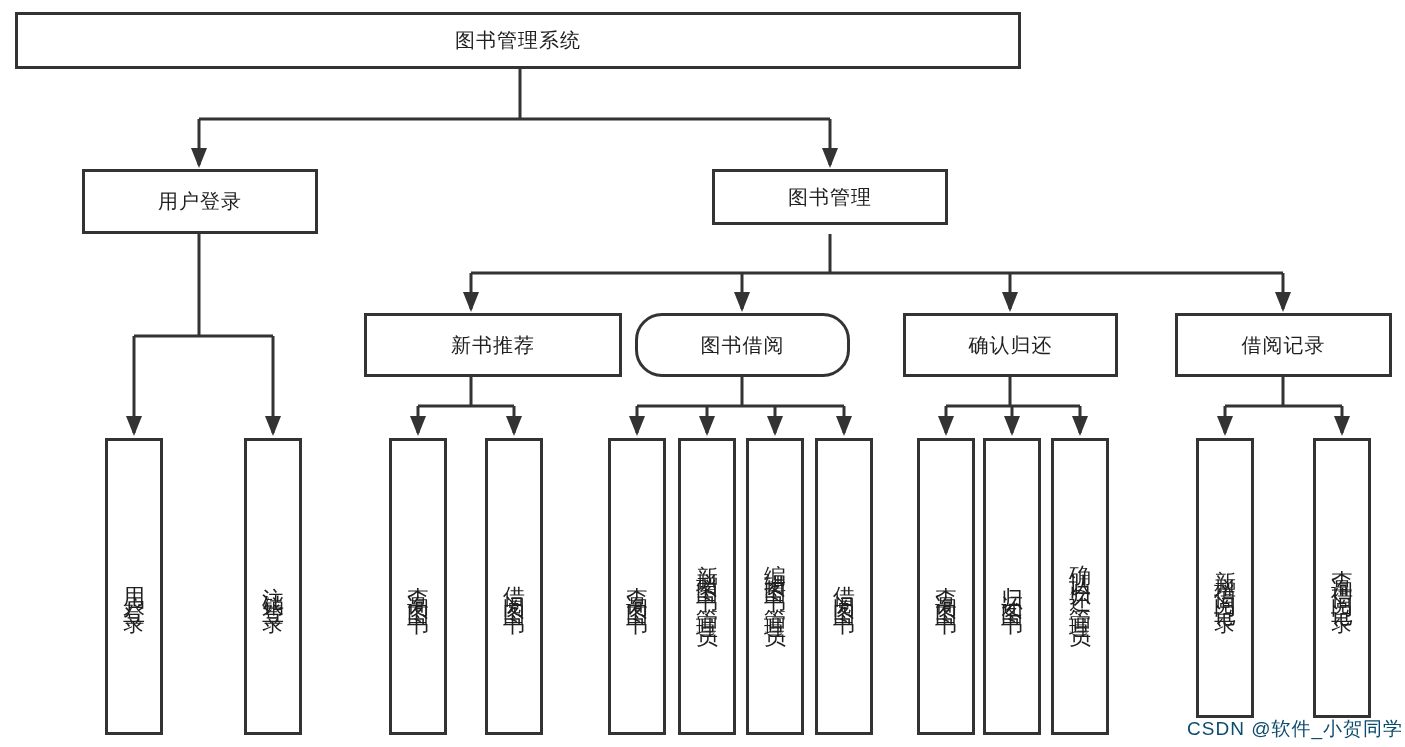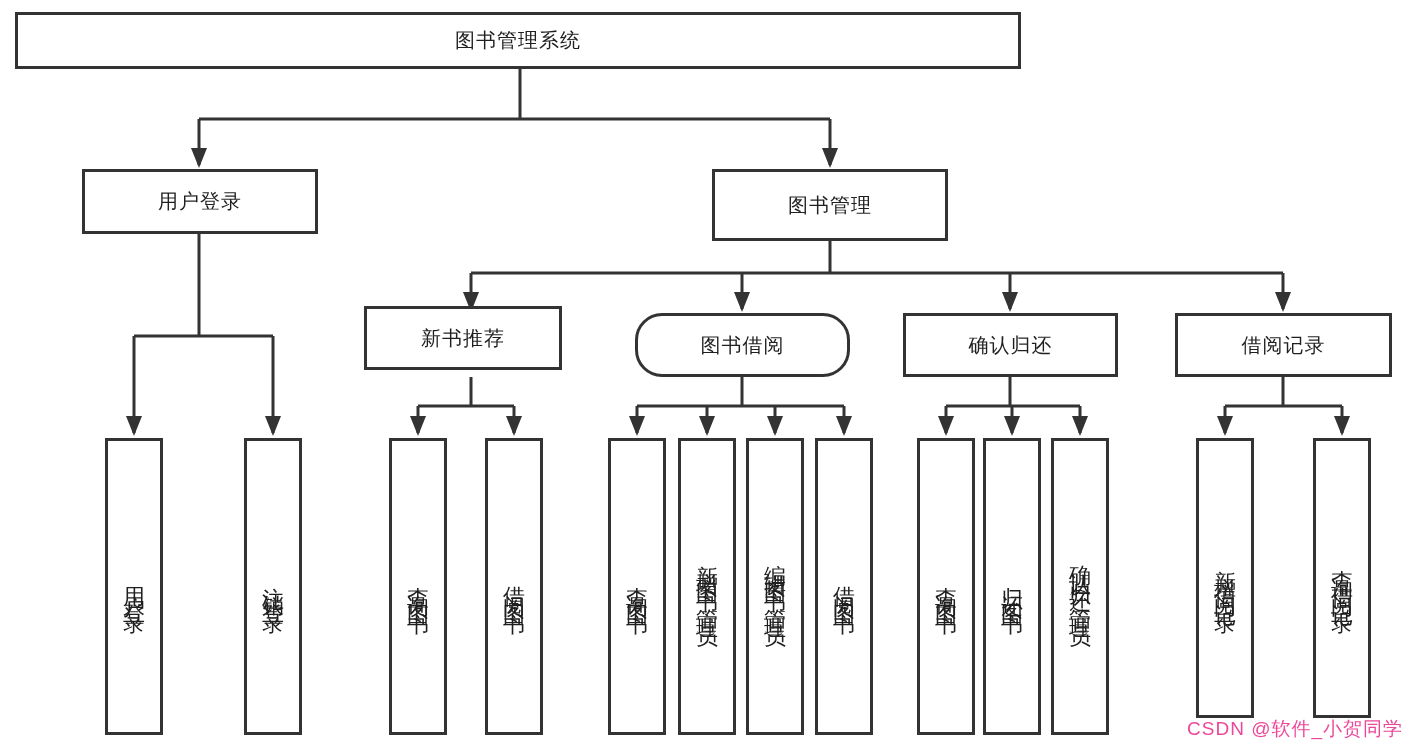--- a/index.html
+++ b/index.html
@@ -12,21 +12,21 @@
     position:absolute;box-sizing:border-box;background:#ffffff;
     border:3px solid #333333;display:flex;align-items:center;justify-content:center;
     font-size:20px;letter-spacing:1px;text-align:center;z-index:2;
   }
   .v{
     writing-mode:vertical-rl;text-orientation:mixed;
     font-size:22px;letter-spacing:0.4em;
   }
   .watermark{
     position:absolute;right:2px;bottom:5px;z-index:5;
-    font-size:19px;letter-spacing:1px;color:#ec4899;
+    font-size:19px;letter-spacing:1px;color:#0c4a6e;
     mix-blend-mode:darken;white-space:nowrap;
   }
 </style>
 </head>
 <body>
 
 <div class="stage">
 
   <svg class="wires" viewBox="0 0 1405 747" xmlns="http://www.w3.org/2000/svg">
     <defs>
@@ -64,23 +64,23 @@
       <path d="M1012 406 V433" marker-end="url(#arrow)"></path>
       <path d="M1080 406 V433" marker-end="url(#arrow)"></path>
       <path d="M1225 406 V433" marker-end="url(#arrow)"></path>
       <path d="M1342 406 V433" marker-end="url(#arrow)"></path>
     </g>
   </svg>
 
   <div class="box" style="left:15px;top:12px;width:1006px;height:57px;">图书管理系统</div>
 
   <div class="box" style="left:82px;top:169px;width:236px;height:65px;">用户登录</div>
-  <div class="box" style="left:712px;top:169px;width:236px;height:72px;">图书管理</div>
+  <div class="box" style="left:712px;top:169px;width:236px;height:56px;">图书管理</div>
 
-  <div class="box" style="left:364px;top:306px;width:198px;height:64px;">新书推荐</div>
+  <div class="box" style="left:364px;top:313px;width:258px;height:64px;">新书推荐</div>
   <div class="box" style="left:635px;top:313px;width:215px;height:64px;border-radius:27px;">图书借阅</div>
   <div class="box" style="left:903px;top:313px;width:215px;height:64px;">确认归还</div>
   <div class="box" style="left:1175px;top:313px;width:217px;height:64px;">借阅记录</div>
 
   <div class="box v" style="left:105px;top:438px;width:58px;height:297px;">用户登录</div>
   <div class="box v" style="left:244px;top:438px;width:58px;height:297px;">注销登录</div>
 
   <div class="box v" style="left:389px;top:438px;width:58px;height:297px;">查询图书</div>
   <div class="box v" style="left:485px;top:438px;width:58px;height:297px;">借阅图书</div>
 

